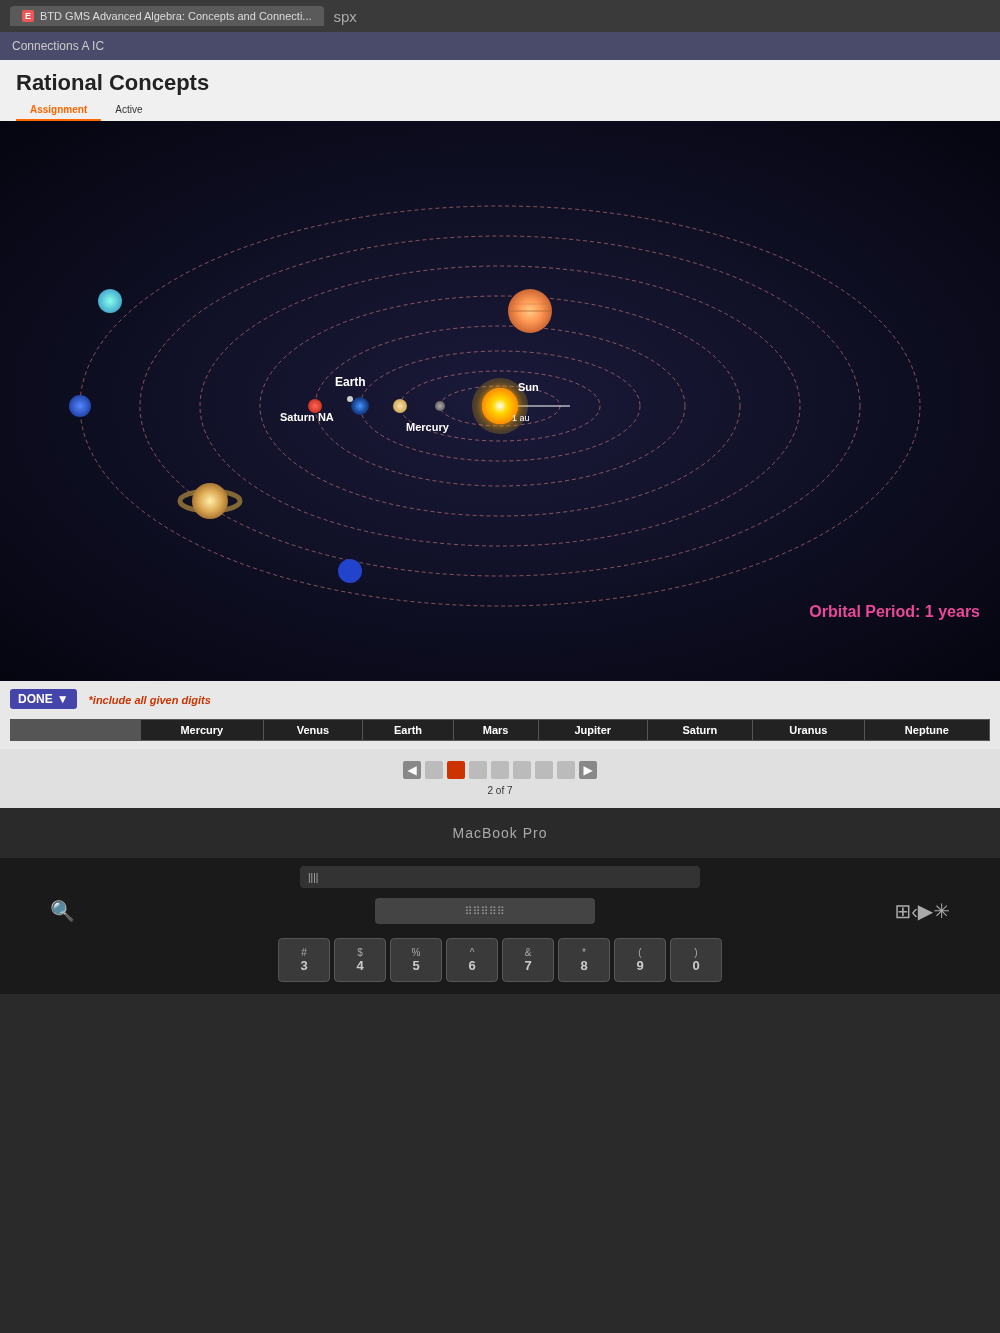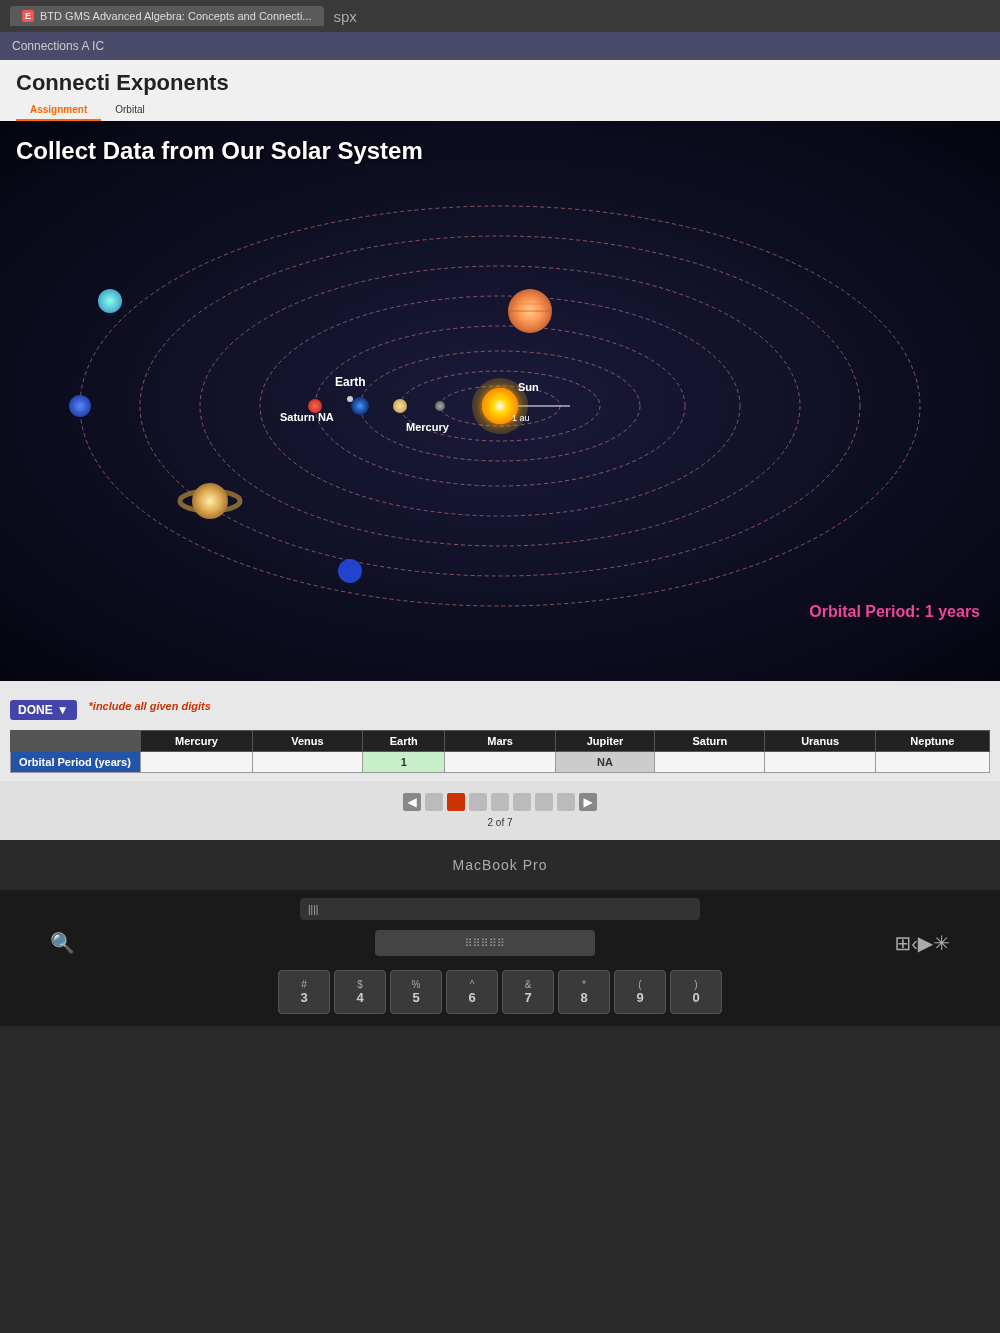--- a/index.html
+++ b/index.html
@@ -164,21 +164,20 @@
       align-items: flex-start;
       background: #4444aa;
       color: white;
       padding: 3px 8px;
       font-size: 12px;
       font-weight: bold;
       border-radius: 3px;
       cursor: pointer;
       margin-bottom: 6px;
       gap: 4px;
-      margin-top: 11px;
     }
 
     .include-note {
       color: #cc3300;
       font-size: 11px;
       font-weight: bold;
       margin-bottom: 4px;
       font-style: italic;
     }
 
@@ -365,32 +364,31 @@
     <span>BTD GMS Advanced Algebra: Concepts and Connecti...</span>
   </div>
   <span class="browser-nav-text">spx</span>
 </div>
 
 <div class="sys-nav">
   <span>Connections A IC</span>
 </div>
 
 <div class="page-header">
-  <div class="page-title">Connecti Exponents</div>
+  <div class="page-title">Rational Concepts</div>
   <div class="tab-bar">
     <div class="tab-item active">Assignment</div>
-    <div class="tab-item inactive">Orbital</div>
+    <div class="tab-item inactive">Active</div>
   </div>
 </div>
 
 <div class="activity-container">
   <div class="stars-bg"></div>
 
   <div class="activity-title-area">
-    <div class="activity-title">Collect Data from Our Solar System</div>
   </div>
 
   <div class="solar-diagram">
     <svg class="orbit-svg" viewBox="0 0 900 430">
 
       <ellipse cx="450" cy="215" rx="60" ry="20" fill="none" stroke="rgba(255,150,150,0.5)" stroke-dasharray="4,3"></ellipse>
       <ellipse cx="450" cy="215" rx="100" ry="35" fill="none" stroke="rgba(255,150,150,0.5)" stroke-dasharray="4,3"></ellipse>
       <ellipse cx="450" cy="215" rx="140" ry="55" fill="none" stroke="rgba(255,150,150,0.5)" stroke-dasharray="4,3"></ellipse>
       <ellipse cx="450" cy="215" rx="185" ry="80" fill="none" stroke="rgba(255,150,150,0.5)" stroke-dasharray="4,3"></ellipse>
       <ellipse cx="450" cy="215" rx="240" ry="110" fill="none" stroke="rgba(255,150,150,0.5)" stroke-dasharray="4,3"></ellipse>
@@ -504,31 +502,20 @@
         <th>Venus</th>
         <th>Earth</th>
         <th>Mars</th>
         <th>Jupiter</th>
         <th>Saturn</th>
         <th>Uranus</th>
         <th>Neptune</th>
       </tr>
     </thead>
     <tbody>
-      <tr>
-        <td class="row-label">Orbital Period (years)</td>
-        <td class="input-cell"><input class="cell-input" type="text" value="" style=""></td>
-        <td class="input-cell"><input class="cell-input" type="text" value="" style=""></td>
-        <td class="filled-cell">1</td>
-        <td class="input-cell"><input class="cell-input" type="text" value="" style=""></td>
-        <td class="na-cell">NA</td>
-        <td class="input-cell"><input class="cell-input" type="text" value="" style=""></td>
-        <td class="input-cell"><input class="cell-input" type="text" value="" style=""></td>
-        <td class="input-cell"><input class="cell-input" type="text" value="" style=""></td>
-      </tr>
     </tbody>
   </table>
 </div>
 
 <div class="pagination-area">
   <div class="page-dots">
     <div class="page-dot nav">◀</div>
     <div class="page-dot blank"></div>
     <div class="page-dot active"></div>
     <div class="page-dot blank"></div>

